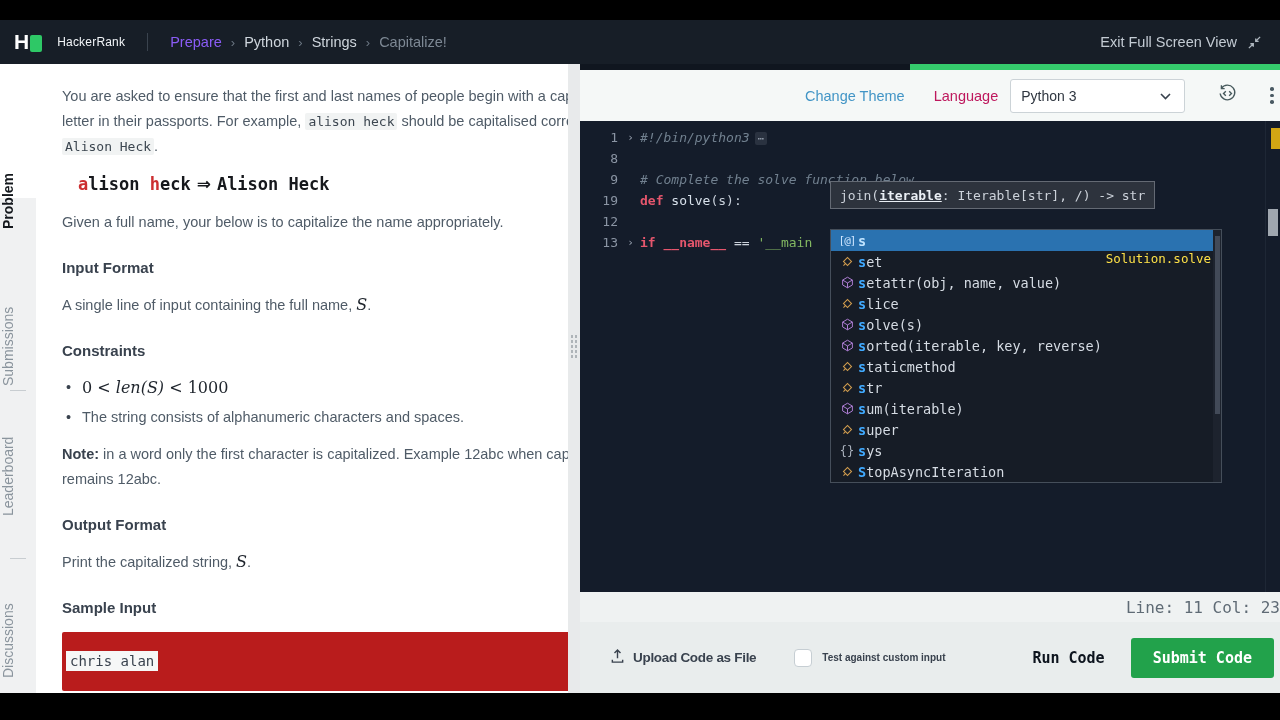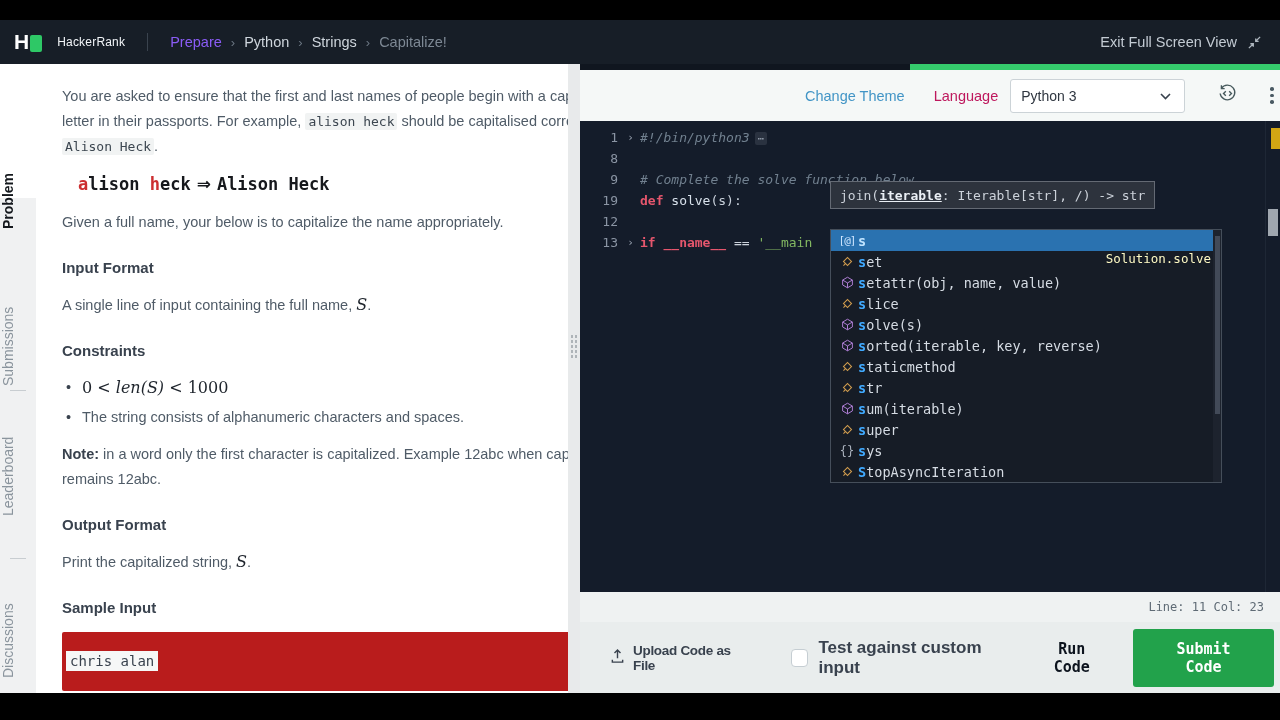--- a/index.html
+++ b/index.html
@@ -97,40 +97,40 @@
   
   .suggest { position:absolute; left:250px; top:108px; width:392px; height:254px; background:#161c26; border:1px solid #454e5a; }
   .sg-row { display:flex; align-items:center; height:21px; padding-left:5px; font-size:13.5px; color:#d6dce4; white-space:pre; }
   .sg-row.sel { background:#2a72b0; color:#fff; }
   .sg-icon { width:22px; display:flex; justify-content:center; align-items:center; font-size:11px; }
   .sg-icon svg { display:block; }
   .icon-at { color:#cfe6ff; font-size:11px; letter-spacing:-1px; }
   .icon-mod { color:#aab2bd; font-size:12px; }
   .sg-prefix { color:#41aaff; font-weight:bold; }
   .sel .sg-prefix { color:#bfe3ff; }
-  .sg-detail { margin-left:auto; padding-right:10px; font-family:"DejaVu Sans Mono", monospace; font-size:12.5px; color:#fef9c3;margin-top:36px; }
+  .sg-detail { margin-left:auto; padding-right:10px; font-family:"DejaVu Sans Mono", monospace; font-size:12.5px; color:#fde047;margin-top:36px; }
   .sg-track { position:absolute; right:0; top:0; width:8px; height:252px; background:#1d232e; }
   .sg-thumb { position:absolute; right:1px; top:6px; width:5px; height:178px; background:#424a58; }
 
   
   .ed-ruler-line { position:absolute; right:14px; top:0; width:1px; height:471px; background:#1e2735; }
   .ed-marker { position:absolute; right:0; top:7px; width:9px; height:21px; background:#d2a614; }
   .ed-thumb { position:absolute; right:2px; top:88px; width:10px; height:27px; background:#b9c0c7; opacity:.85; }
 
   
   .statusbar { position:absolute; left:0; top:528px; width:700px; height:30px; background:#eff2f2; display:flex; align-items:center; }
-  .status-text { margin-left:auto; margin-right:16px; font-family:"DejaVu Sans Mono", monospace; font-size:12px; color:#5f6b75; }
+  .status-text { margin-left:auto; font-family:"DejaVu Sans Mono", monospace; font-size:16px; color:#5f6b75; }
 
   
   .footer { position:absolute; left:0; top:558px; width:700px; height:71px; display:flex; align-items:center; }
   .upload { display:flex; align-items:center; gap:8px; margin-left:30px; cursor:pointer; }
   .upload-label { color:#39424e; font-size:13.5px; font-weight:bold; letter-spacing:-.3px; }
   .custom { display:flex; align-items:center; gap:10px; margin-left:38px; cursor:pointer; }
   .checkbox { width:18px; height:18px; background:#fff; border:1.5px solid #c6ced3; border-radius:4px; }
-  .custom-label { color:#39424e; font-size:17px; font-weight:bold; }
+  .custom-label { color:#39424e; font-size:10px; font-weight:bold; }
   .run-btn { margin-left:auto; background:transparent; border:none; color:#0d141e; font-family:"DejaVu Sans Mono", monospace;
              font-weight:bold; font-size:15px; padding:10px 14px; cursor:pointer; }
   .submit-btn { margin-left:12px; margin-right:6px; background:#22a24b; border:none; color:#fff; font-family:"DejaVu Sans Mono", monospace;
                 font-weight:bold; font-size:15px; padding:11px 22px; border-radius:3px; cursor:pointer; }
 </style>
 </head>
 <body>
 
 <div class="stage">
 

